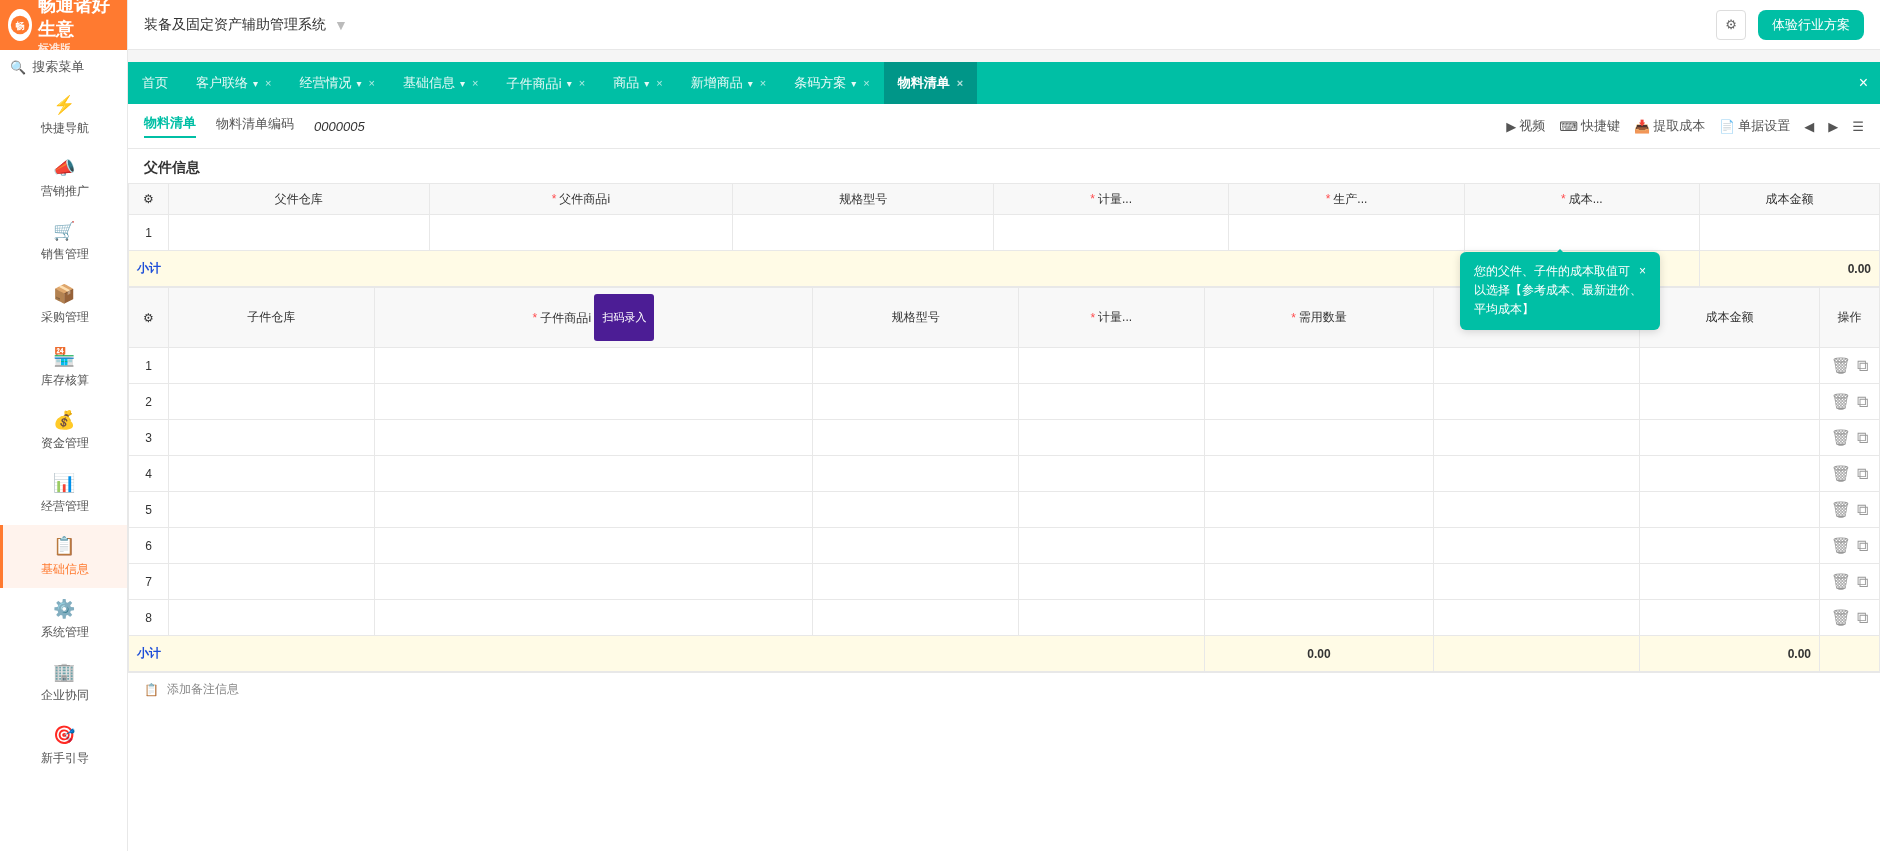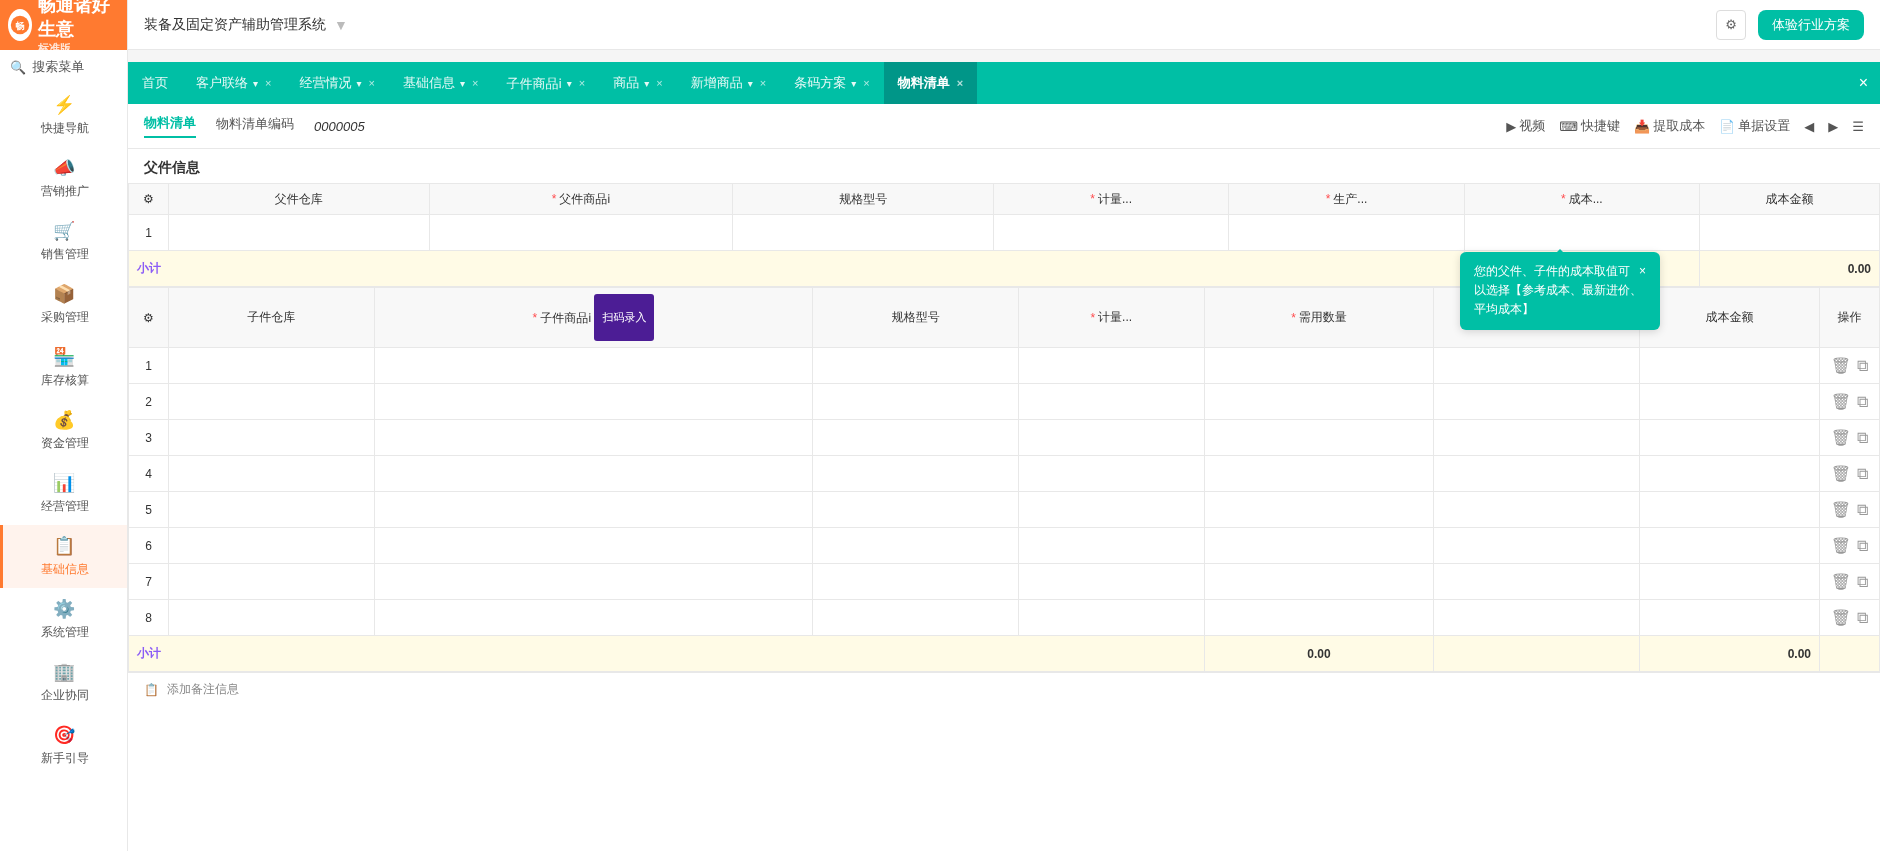--- a/index.html
+++ b/index.html
@@ -235,21 +235,21 @@
     .data-table td {
       border: 1px solid #e8e8e8;
       padding: 0;
       height: 36px;
       text-align: center;
       color: #333;
     }
     .data-table td.subtotal {
       background: #fffbe6;
       padding: 6px 8px;
-      color: #8b5cf6;
+      color: #1d4ed8;
       font-weight: bold;
       text-align: left;
     }
     .data-table td.subtotal-val {
       background: #fffbe6;
       padding: 6px 8px;
       color: #333;
       font-weight: bold;
       text-align: center;
     }

